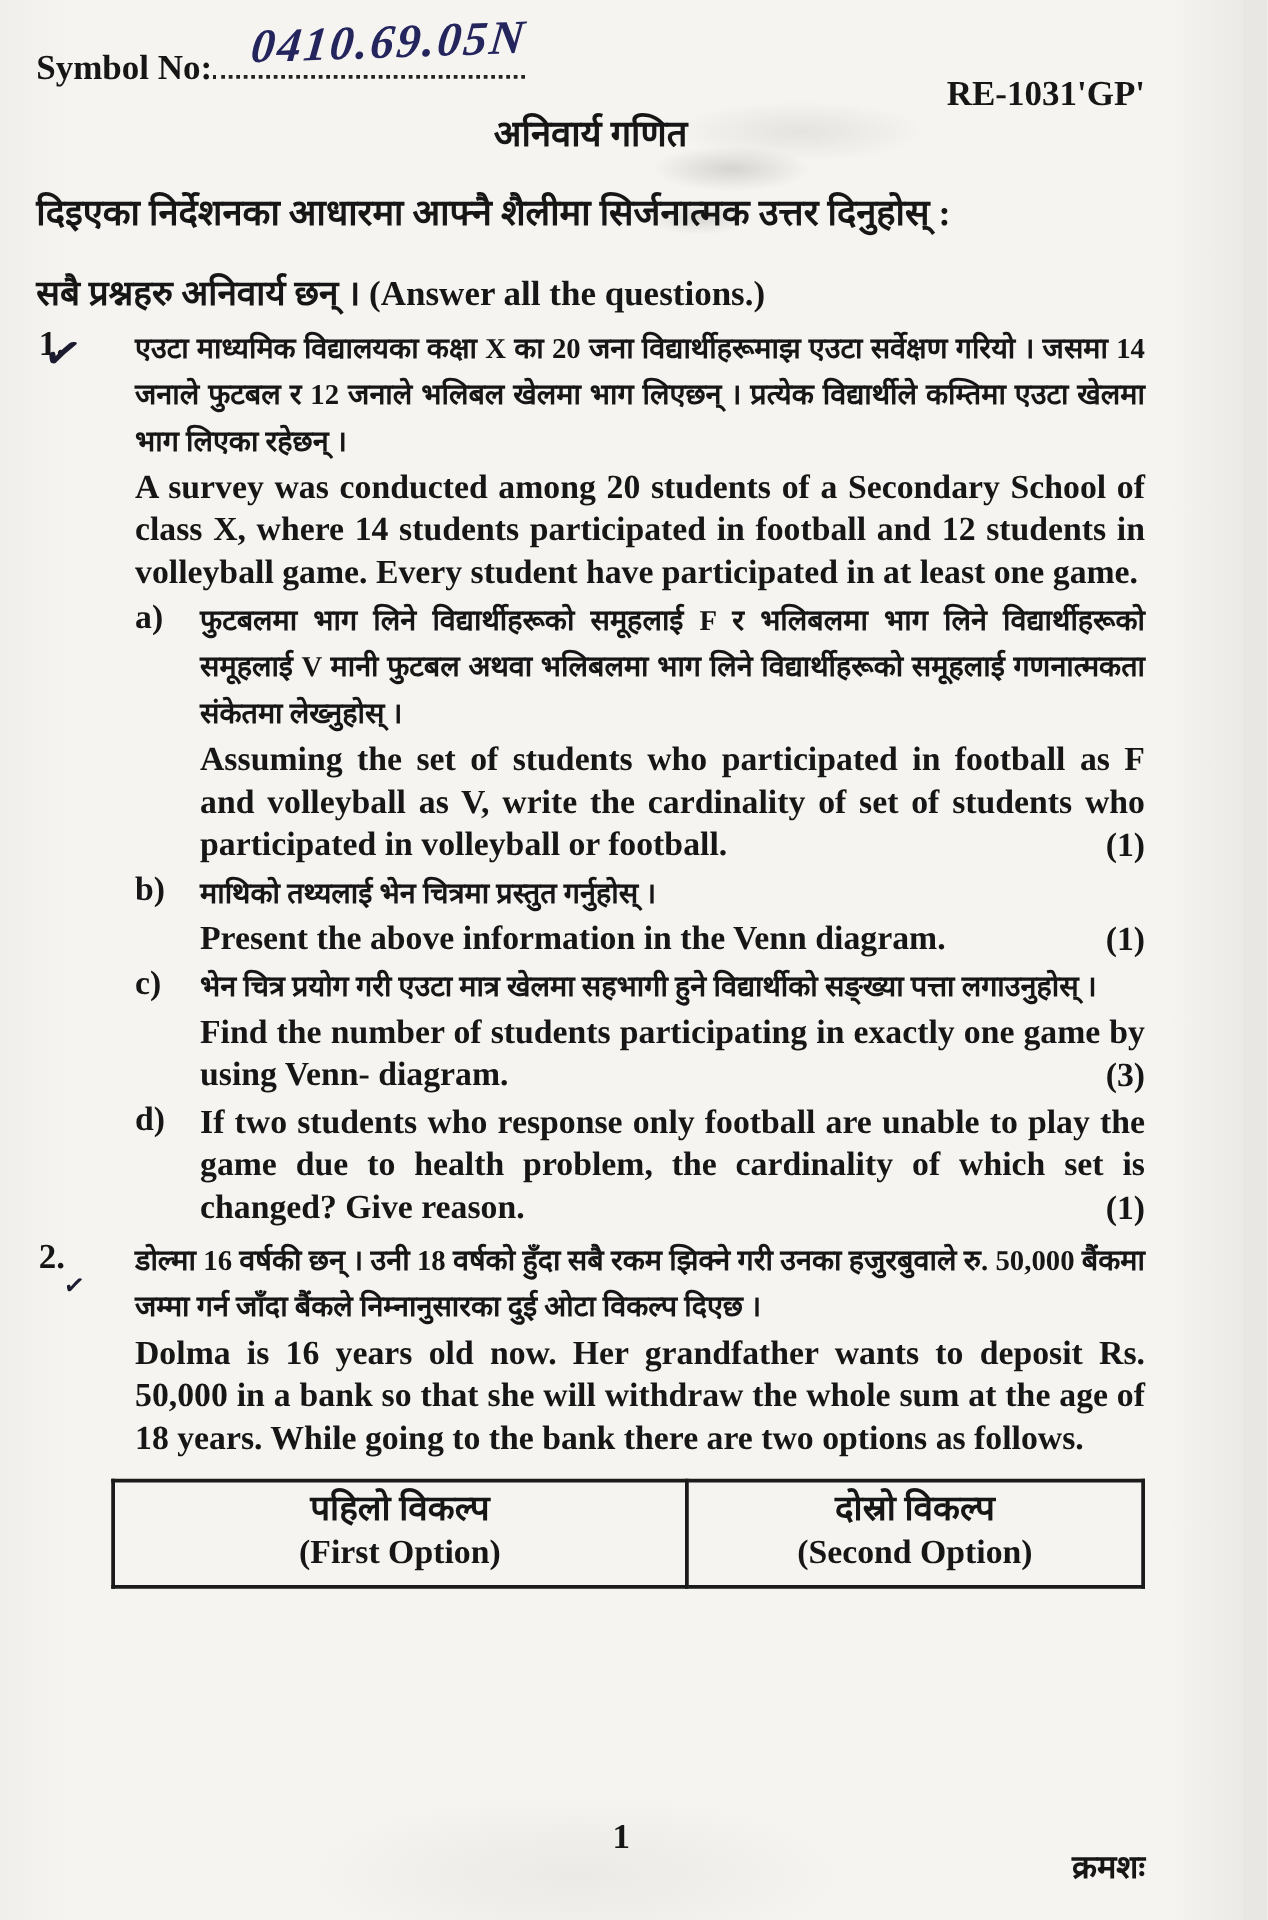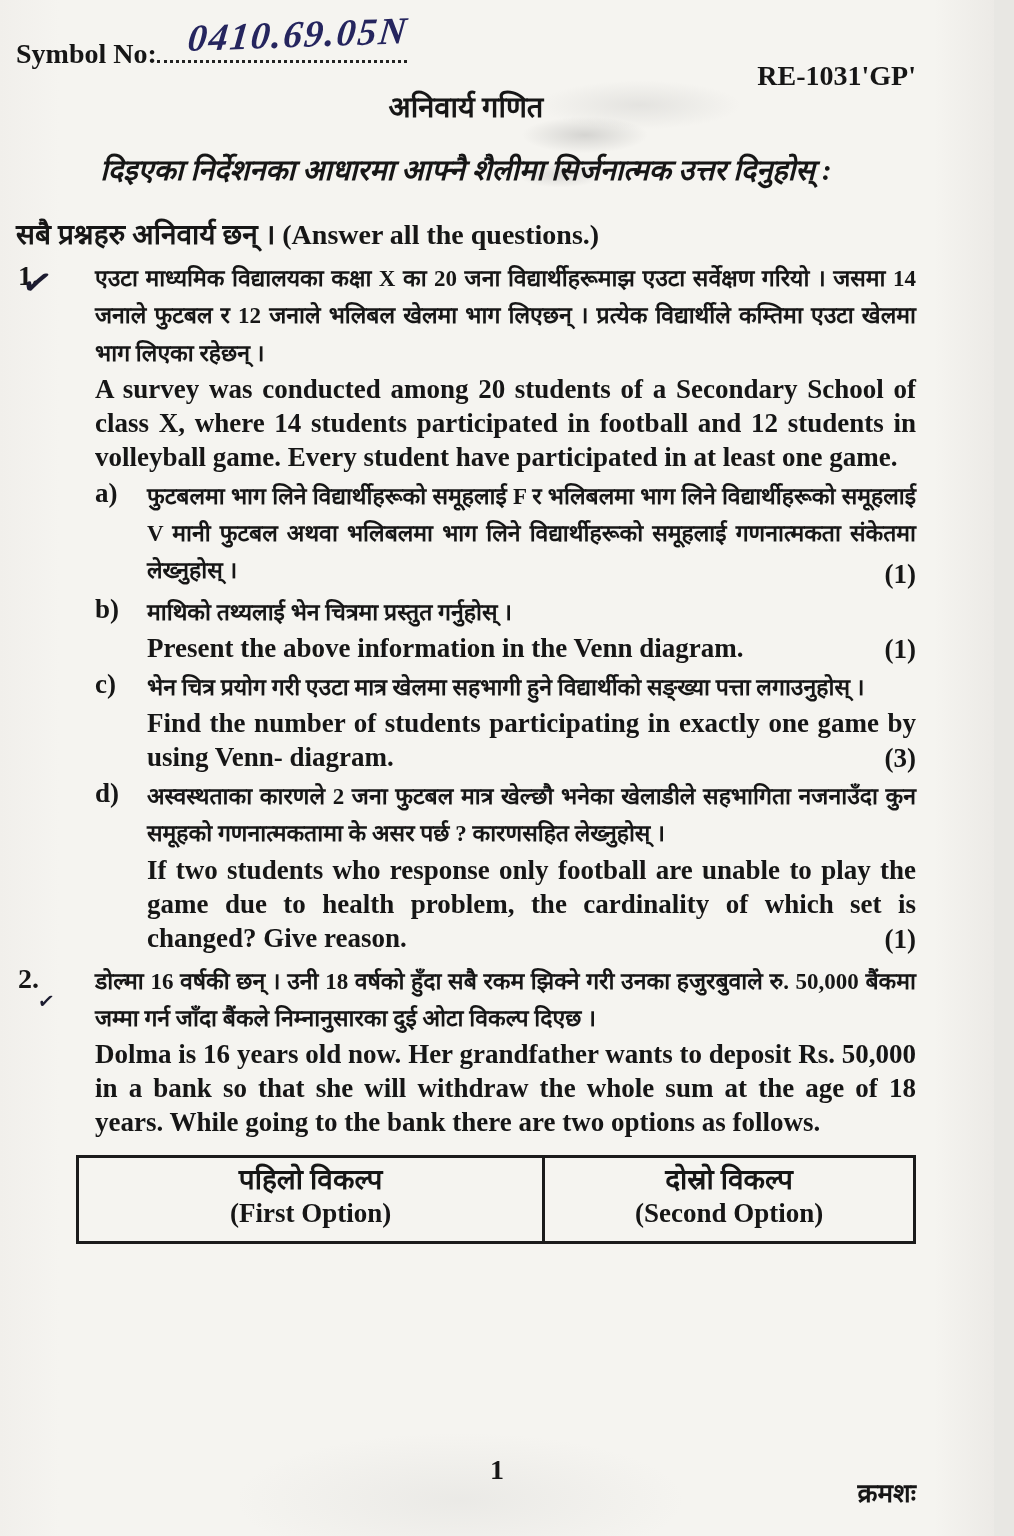--- a/index.html
+++ b/index.html
@@ -6,21 +6,21 @@
   body{
     width:1014px;height:1536px;
     font-family:"Liberation Serif","DejaVu Serif",serif;
     color:#161616;
     background:#e8e7e3;
   }
   .page{
     position:relative;
     width:994px;height:1536px;
     box-sizing:border-box;
-    padding:34px 78px 0 16px;
+    padding:34px 78px 0 29px;
     background:
       radial-gradient(ellipse 90px 26px at 585px 135px, rgba(130,130,130,.28), transparent 70%),
       radial-gradient(ellipse 140px 34px at 640px 105px, rgba(150,150,150,.18), transparent 72%),
       radial-gradient(ellipse 60px 18px at 560px 175px, rgba(120,120,120,.22), transparent 70%),
       radial-gradient(ellipse 300px 90px at 460px 1500px, rgba(160,160,160,.12), transparent 75%),
       linear-gradient(90deg, #f1efeb 0%, #f5f4f0 6%, #f5f4f0 94%, #eceae6 100%),
       #f4f3ef;
     overflow:hidden;
   }
 
@@ -40,22 +40,22 @@
     white-space:nowrap;
   }
   .paper-code{font-size:28px;font-weight:bold;padding-top:26px;}
   .title-block{text-align:center;margin-top:-8px;}
   .exam-title{font-size:30px;font-weight:bold;}
   .subject-title{font-size:29px;font-weight:bold;margin-top:2px;}
   .time-row{display:flex;justify-content:space-between;font-size:28px;font-weight:bold;margin-top:18px;}
 
   
   .creative-line{
-    text-align:center;
-    font-size:29px;font-weight:bold;font-style:italic;
+    text-align:left;
+    font-size:29px;font-weight:bold;
     margin-top:24px;
   }
   .answer-all{font-size:28px;font-weight:bold;margin-top:26px;}
 
   
   .question{display:flex;margin-top:8px;}
   .qnum{width:77px;flex:0 0 77px;font-size:28px;font-weight:bold;position:relative;padding-left:2px;}
   .qbody{flex:1;min-width:0;}
   .tick{
     position:absolute;color:#1c1c30;font-weight:bold;
@@ -135,20 +135,21 @@
       <span class="tick tick-q1">✓</span>
     </div>
     <div class="qbody">
       <div class="np">एउटा माध्यमिक विद्यालयका कक्षा X का 20 जना विद्यार्थीहरूमाझ एउटा सर्वेक्षण गरियो । जसमा 14 जनाले फुटबल र 12 जनाले भलिबल खेलमा भाग लिएछन् । प्रत्येक विद्यार्थीले कम्तिमा एउटा खेलमा भाग लिएका रहेछन् ।</div>
       <div class="en">A survey was conducted among 20 students of a Secondary School of class X, where 14 students participated in football and 12 students in volleyball game. Every student have participated in at least one game.</div>
 
       <div class="part">
         <div class="plabel">a)</div>
         <div class="pbody">
           <div class="np">फुटबलमा भाग लिने विद्यार्थीहरूको समूहलाई F र भलिबलमा भाग लिने विद्यार्थीहरूको समूहलाई V मानी फुटबल अथवा भलिबलमा भाग लिने विद्यार्थीहरूको समूहलाई गणनात्मकता संकेतमा लेख्नुहोस् ।</div>
+          <div class="en">Assuming the set of students who participated in football as F and volleyball as V, write the cardinality of set of students who participated in volleyball or football.</div>
           <span class="marks">(1)</span>
         </div>
       </div>
 
       <div class="part">
         <div class="plabel">b)</div>
         <div class="pbody">
           <div class="np">माथिको तथ्यलाई भेन चित्रमा प्रस्तुत गर्नुहोस् ।</div>
           <div class="en">Present the above information in the Venn diagram.</div>
           <span class="marks">(1)</span>
@@ -160,21 +161,20 @@
         <div class="pbody">
           <div class="np">भेन चित्र प्रयोग गरी एउटा मात्र खेलमा सहभागी हुने विद्यार्थीको सङ्ख्या पत्ता लगाउनुहोस् ।</div>
           <div class="en">Find the number of students participating in exactly one game by using Venn- diagram.</div>
           <span class="marks">(3)</span>
         </div>
       </div>
 
       <div class="part">
         <div class="plabel">d)</div>
         <div class="pbody">
-          <div class="np">अस्वस्थताका कारणले 2 जना फुटबल मात्र खेल्छौ भनेका खेलाडीले सहभागिता नजनाउँदा कुन समूहको गणनात्मकतामा के असर पर्छ ? कारणसहित लेख्नुहोस् ।</div>
           <div class="en">If two students who response only football are unable to play the game due to health problem, the cardinality of which set is changed? Give reason.</div>
           <span class="marks">(1)</span>
         </div>
       </div>
     </div>
   </div>
 
   <div class="question">
     <div class="qnum">
       <span>2.</span>

